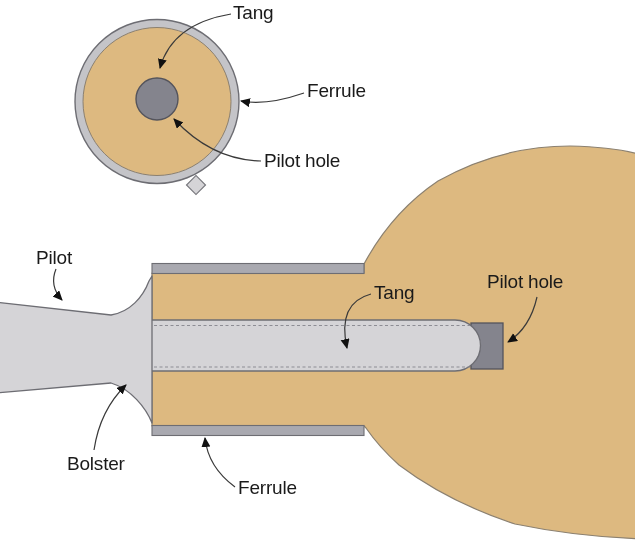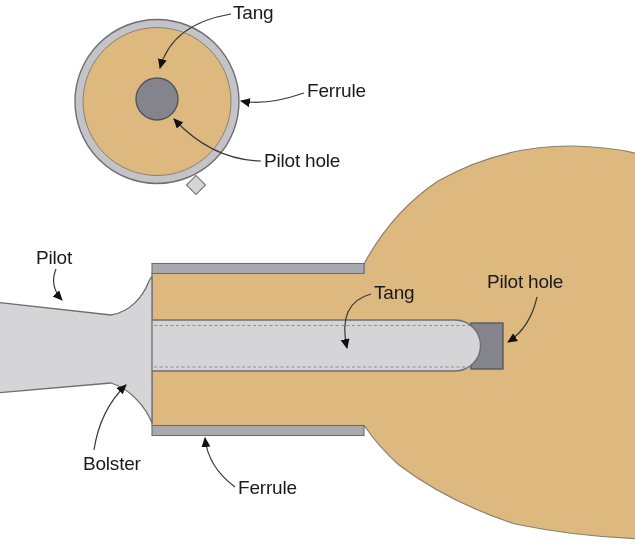--- a/index.html
+++ b/index.html
@@ -79,16 +79,16 @@
     </g>
   </svg>
 
   <div class="lbl" style="left:233px;top:2px;">Tang</div>
   <div class="lbl" style="left:307px;top:80px;">Ferrule</div>
   <div class="lbl" style="left:264px;top:150px;">Pilot hole</div>
 
   <div class="lbl" style="left:36px;top:247px;">Pilot</div>
   <div class="lbl" style="left:374px;top:282px;">Tang</div>
   <div class="lbl" style="left:487px;top:271px;">Pilot hole</div>
-  <div class="lbl" style="left:83px;top:453px;">Bolster</div>
+  <div class="lbl" style="left:67px;top:453px;">Bolster</div>
   <div class="lbl" style="left:238px;top:477px;">Ferrule</div>
 
 </div>
 
 </body></html>

